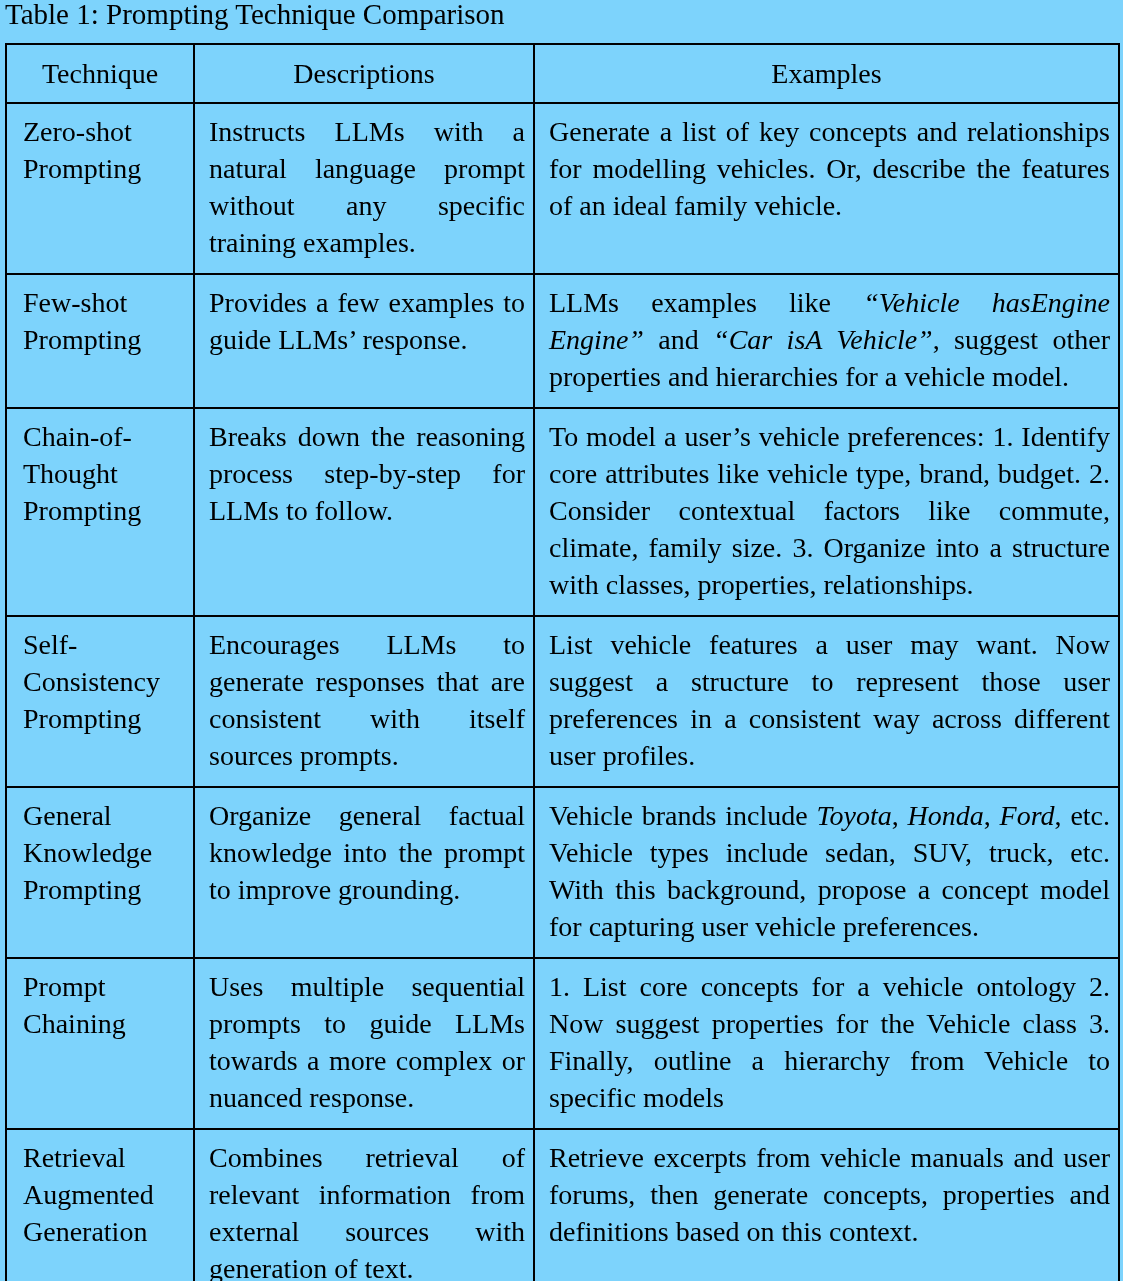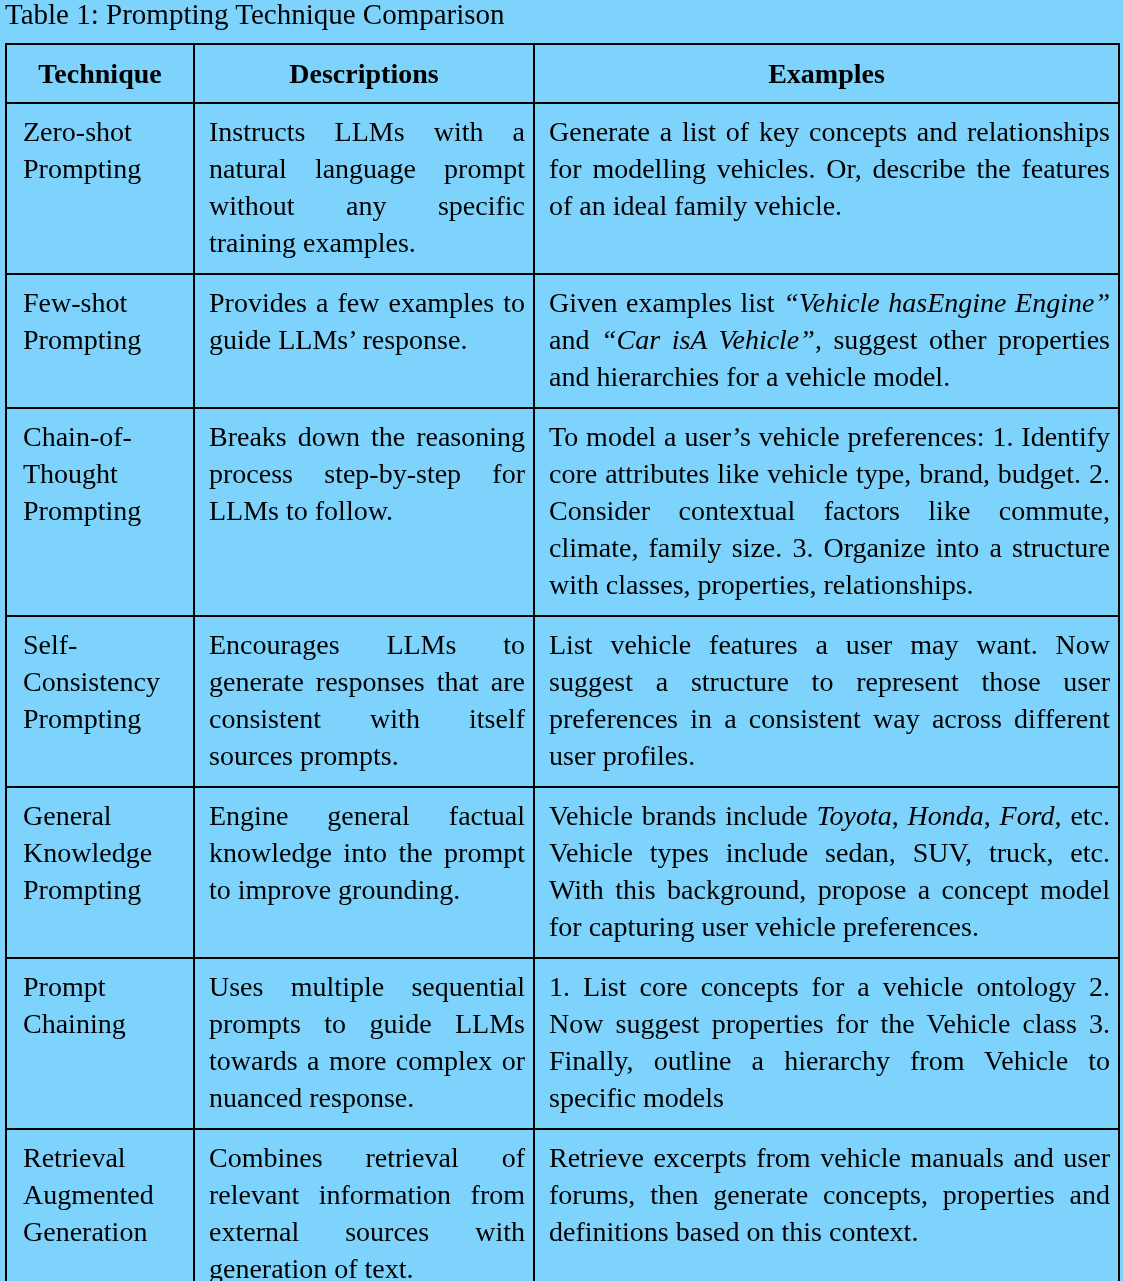--- a/index.html
+++ b/index.html
@@ -31,21 +31,21 @@
     border: 2px solid #000;
   }
   th, td {
     border: 2px solid #000;
     vertical-align: top;
     font-size: 28px;
     line-height: 37px;
     box-sizing: border-box;
   }
   th {
-    font-weight: bold;
+    font-weight: normal;
     text-align: center;
     padding: 10px 4px;
     margin-top: 12px;
   }
   td {
     padding: 9px 8px 12px 14px;
   }
   td.technique {
     text-align: left;
     padding-left: 16px;
@@ -81,38 +81,38 @@
     <tbody>
   <tr>
     <td class="technique">Zero-shot Prompting</td>
     <td class="desc">Instructs LLMs with a natural language prompt without any specific training examples.</td>
     <td class="example"><span>Generate a list of key concepts and relationships for modelling vehicles. Or, describe the features of an ideal family vehicle.</span></td>
   </tr>
 
   <tr>
     <td class="technique">Few-shot Prompting</td>
     <td class="desc">Provides a few examples to guide LLMs’ response.</td>
-    <td class="example"><span>Given examples list </span><span class="italic">“Vehicle hasEngine Engine”</span><span> and </span><span class="italic">“Car isA Vehicle”</span><span>, suggest other properties and hierarchies for a vehicle model.</span></td>
+    <td class="example"><span>LLMs examples like </span><span class="italic">“Vehicle hasEngine Engine”</span><span> and </span><span class="italic">“Car isA Vehicle”</span><span>, suggest other properties and hierarchies for a vehicle model.</span></td>
   </tr>
 
   <tr>
     <td class="technique">Chain-of-Thought Prompting</td>
     <td class="desc">Breaks down the reasoning process step-by-step for LLMs to follow.</td>
     <td class="example"><span>To model a user’s vehicle preferences: 1. Identify core attributes like vehicle type, brand, budget. 2. Consider contextual factors like commute, climate, family size. 3. Organize into a structure with classes, properties, relationships.</span></td>
   </tr>
 
   <tr>
     <td class="technique">Self-Consistency Prompting</td>
     <td class="desc">Encourages LLMs to generate responses that are consistent with itself sources prompts.</td>
     <td class="example"><span>List vehicle features a user may want. Now suggest a structure to represent those user preferences in a consistent way across different user profiles.</span></td>
   </tr>
 
   <tr>
     <td class="technique">General Knowledge Prompting</td>
-    <td class="desc">Engine general factual knowledge into the prompt to improve grounding.</td>
+    <td class="desc">Organize general factual knowledge into the prompt to improve grounding.</td>
     <td class="example"><span>Vehicle brands include </span><span class="italic">Toyota</span><span>, </span><span class="italic">Honda</span><span>, </span><span class="italic">Ford</span><span>, etc. Vehicle types include sedan, SUV, truck, etc. With this background, propose a concept model for capturing user vehicle preferences.</span></td>
   </tr>
 
   <tr>
     <td class="technique">Prompt Chaining</td>
     <td class="desc">Uses multiple sequential prompts to guide LLMs towards a more complex or nuanced response.</td>
     <td class="example"><span>1. List core concepts for a vehicle ontology 2. Now suggest properties for the Vehicle class 3. Finally, outline a hierarchy from Vehicle to specific models</span></td>
   </tr>
 
   <tr>

